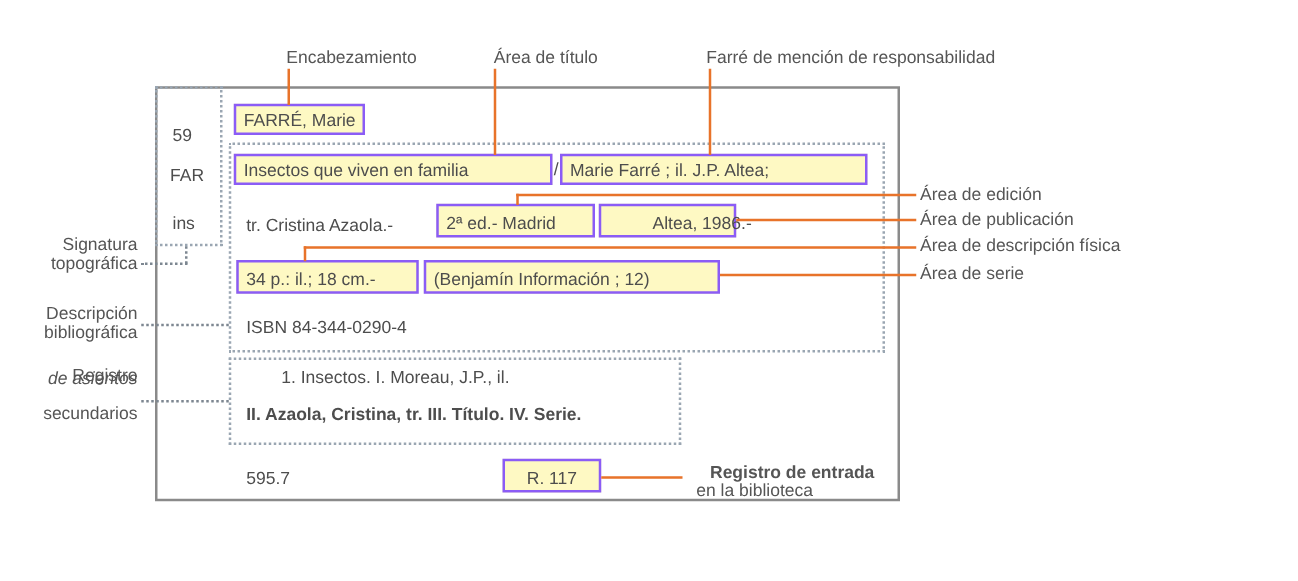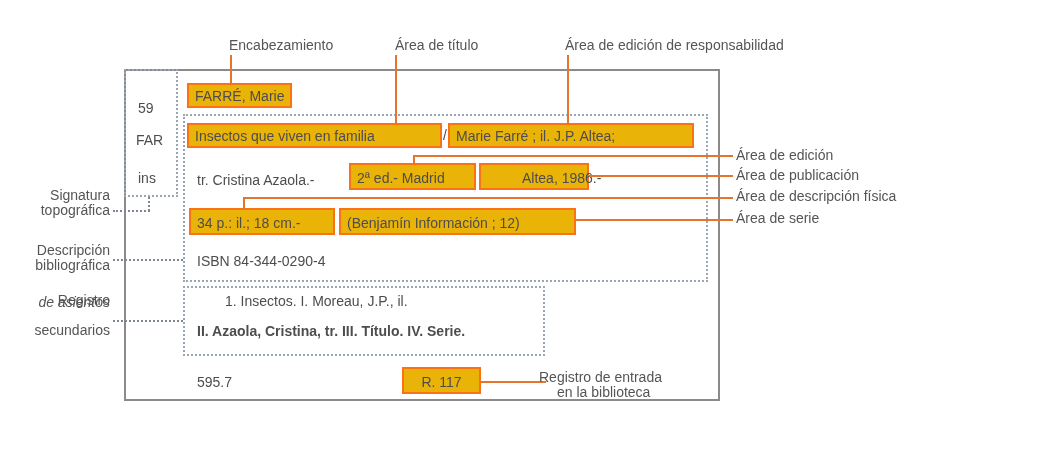--- a/index.html
+++ b/index.html
@@ -4,21 +4,21 @@
   <style>
     html, body { margin: 0; padding: 0; background: #ffffff; }
     body { width: 1038px; height: 465px; position: relative; overflow: hidden;
            font-family: "Liberation Sans", "DejaVu Sans", sans-serif; color: #4a4a4a; }
     .abs { position: absolute; }
     .card { left: 124px; top: 69px; width: 596px; height: 332px; border: 2px solid #8a8a8a; box-sizing: border-box; }
     .dot { border: 2px dotted #9aa6b2; box-sizing: border-box; }
     .txt { font-size: 14px; color: #4d4d4d; white-space: nowrap; line-height: 16px; }
     .lbl { font-size: 14px; color: #555555; white-space: nowrap; line-height: 15px; }
     .lbl.right { text-align: right; }
-    .obox { border: 2px solid #f97316; box-sizing: border-box; padding: 3px 6px 0 6px; font-size: 14px; color: #4d4d4d; white-space: nowrap; line-height: 16px; background: #eab308; }
+    .obox { border: 2px solid #8b5cf6; box-sizing: border-box; padding: 3px 6px 0 6px; font-size: 14px; color: #4d4d4d; white-space: nowrap; line-height: 16px; background: #fef9c3; }
     .hl { height: 2px; background: #e8732a; }
     .vl { width: 2px; background: #e8732a; }
     .dh { height: 0; border-top: 2px dotted #7d8791; }
     .dv { width: 0; border-left: 2px dotted #7d8791; }
   </style>
 </head>
 <body>
 
 <div class="abs card"></div>
 
@@ -47,21 +47,21 @@
 <div class="abs txt" style="left:197px; top:253px;">ISBN 84-344-0290-4</div>
 
 <div class="abs txt" style="left:197px; top:293px;margin-left:28px;">1. Insectos. I. Moreau, J.P., il.</div>
 <div class="abs txt" style="left:197px; top:323px;font-weight:bold;">II. Azaola, Cristina, tr. III. Título. IV. Serie.</div>
 
 <div class="abs txt" style="left:197px; top:374px;">595.7</div>
 <div class="abs obox" style="left:402px; top:367px; height:27px; width:79px; text-align:center; padding-top:5px;">R. 117</div>
 
 <div class="abs lbl" style="left:229px; top:38px;">Encabezamiento</div>
 <div class="abs lbl" style="left:395px; top:38px;">Área de título</div>
-<div class="abs lbl" style="left:565px; top:38px;">Área de edición de responsabilidad</div>
+<div class="abs lbl" style="left:565px; top:38px;">Farré de mención de responsabilidad</div>
 
 <div class="abs vl" style="left:230px; top:55px; height:29px;"></div>
 <div class="abs vl" style="left:395px; top:55px; height:69px;"></div>
 <div class="abs vl" style="left:567px; top:55px; height:69px;"></div>
 
 <div class="abs lbl" style="left:736px; top:148px;">Área de edición</div>
 <div class="abs lbl" style="left:736px; top:168px;">Área de publicación</div>
 <div class="abs lbl" style="left:736px; top:189px;">Área de descripción física</div>
 <div class="abs lbl" style="left:736px; top:211px;">Área de serie</div>
 
@@ -69,21 +69,21 @@
 <div class="abs hl" style="left:413px; top:155px; width:320px;"></div>
 
 <div class="abs hl" style="left:589px; top:175px; width:144px;"></div>
 
 <div class="abs vl" style="left:243px; top:197px; height:12px;"></div>
 <div class="abs hl" style="left:243px; top:197px; width:490px;"></div>
 
 <div class="abs hl" style="left:576px; top:219px; width:157px;"></div>
 
 <div class="abs hl" style="left:481px; top:381px; width:65px;"></div>
-<div class="abs lbl" style="left:539px; top:370px;">Registro de entrada</div>
+<div class="abs lbl" style="left:568px; top:370px;font-weight:bold;">Registro de entrada</div>
 <div class="abs lbl" style="left:557px; top:385px;">en la biblioteca</div>
 
 <div class="abs lbl right" style="right:928px; top:188px;margin-left:45px;">Signatura</div>
 <div class="abs lbl right" style="right:928px; top:203px;">topográfica</div>
 <div class="abs lbl right" style="right:928px; top:243px;">Descripción</div>
 <div class="abs lbl right" style="right:928px; top:258px;">bibliográfica</div>
 <div class="abs lbl right" style="right:928px; top:293px;">Registro</div>
 <div class="abs lbl right" style="right:928px; top:295px;font-style:italic;">de asientos</div>
 <div class="abs lbl right" style="right:928px; top:323px;">secundarios</div>
 

